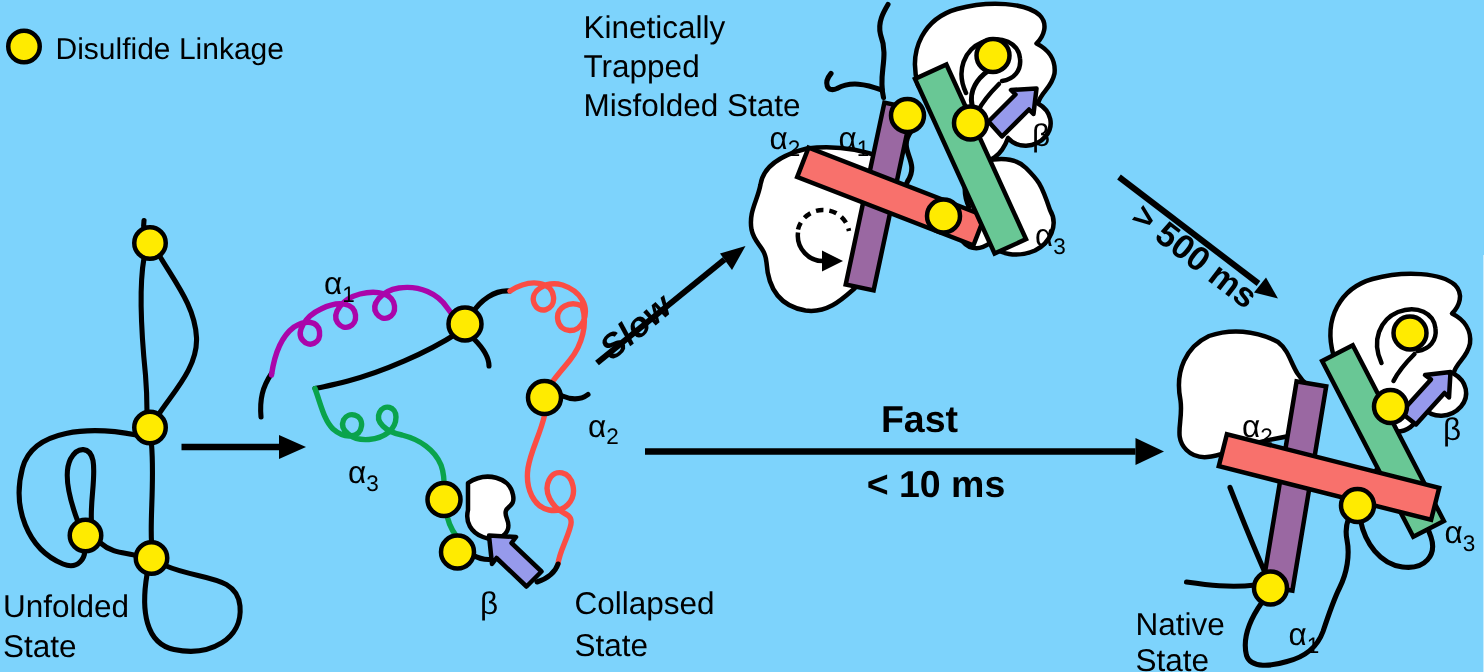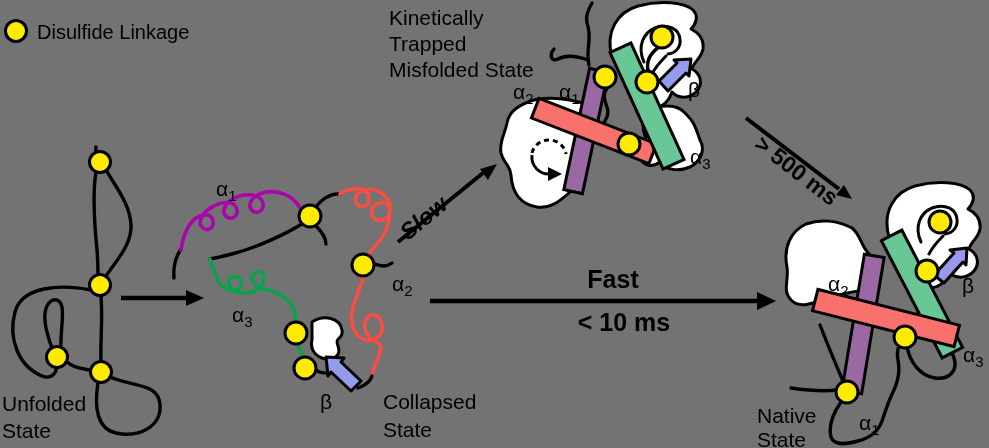--- a/index.html
+++ b/index.html
@@ -1,16 +1,16 @@
 <!DOCTYPE html>
 <html><head>
 <meta charset="utf-8">
 <style>
   html,body{margin:0;padding:0;background:#fff;}
-  #fig{position:relative;width:989px;height:448px;background:#737373;overflow:hidden;
+  #fig{position:relative;width:989px;height:448px;background:#7dd3fc;overflow:hidden;
        font-family:"Liberation Sans", sans-serif;}
   svg{position:absolute;left:0;top:0;}
   .chain{fill:none;stroke:#000;stroke-width:3.4;stroke-linecap:round;}
   .squig{fill:none;stroke-width:3.6;stroke-linecap:round;}
   .blob{fill:#ffffff;stroke:#000;stroke-width:3;stroke-linejoin:round;}
   .inner{fill:none;stroke:#000;stroke-width:3;stroke-linecap:round;}
   .bar{stroke:#000;stroke-width:3;}
   .barrow{stroke:#000;stroke-width:3;stroke-linejoin:round;}
   .ds{stroke:#000;stroke-width:3;}
   .aline{stroke:#000;stroke-width:4.4;}

